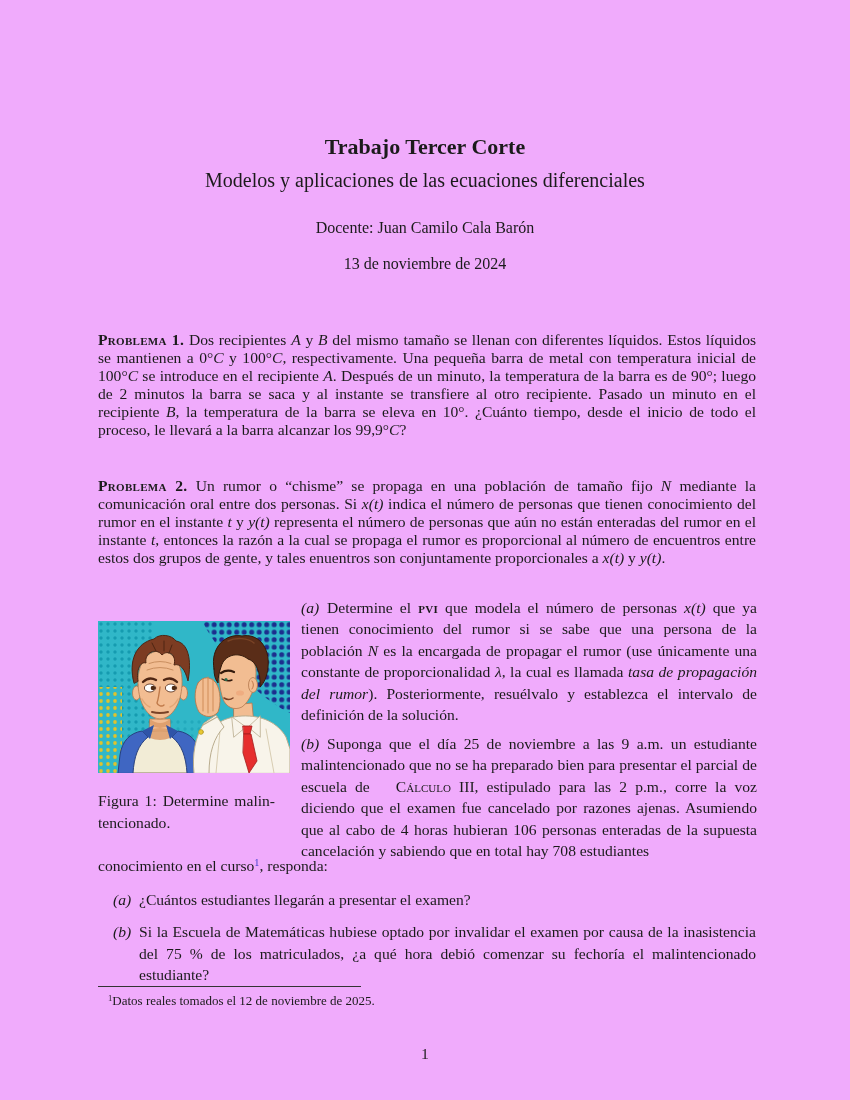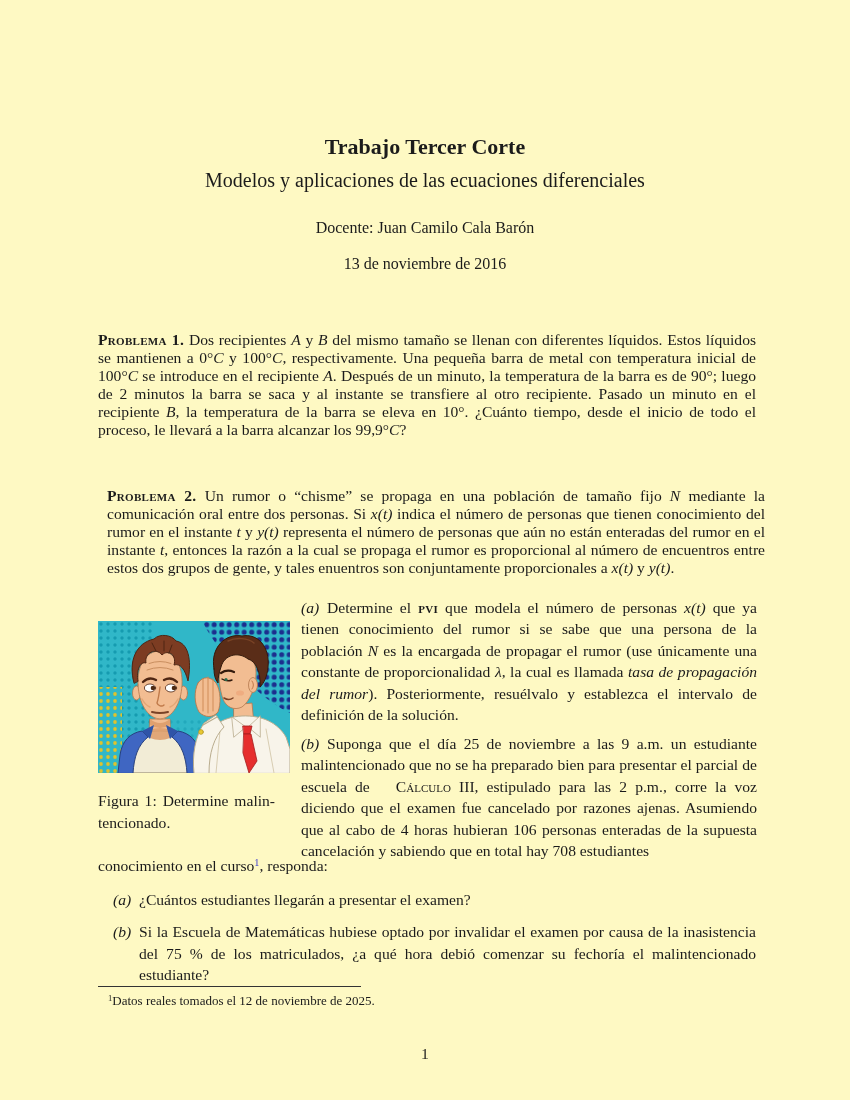--- a/index.html
+++ b/index.html
@@ -1,33 +1,33 @@
 <!DOCTYPE html>
 <html lang="es" style="--fnlink: #3c3ccd; --ink: #1b1b1b;"><head>
 <meta charset="utf-8">
 <style>
   :root { --fnlink:#3c3ccd; --ink:#1b1b1b; }
   * { box-sizing:border-box; }
   html,body { margin:0; padding:0; background:#ffffff; }
   .page {
-    position:relative; width:850px; height:1100px; background:#fef9c3;
+    position:relative; width:850px; height:1100px; background:#f0abfc;
     font-family:"Liberation Serif","DejaVu Serif",serif; color:var(--ink);
     overflow:hidden;
   }
   .center { position:absolute; left:0; width:850px; text-align:center; }
   .doc-title    { top:134px; font-size:22px; font-weight:700; }
   .doc-subtitle { top:169px; font-size:20px; font-weight:400; }
   .doc-author   { top:219px; font-size:16px; }
   .doc-date     { top:255px; font-size:16px; }
   .para {
     position:absolute; left:98px; width:658px;
     font-size:15.6px; line-height:18px; text-align:justify; hyphens:auto;
   }
   .p1 { top:331px; }
-  .p2 { top:487px;margin-left:9px; }
+  .p2 { top:477px; }
   .colitem {
     position:absolute; left:301px; width:456px;
     font-size:15.6px; line-height:21.4px; text-align:justify; hyphens:auto;
   }
   .item-a { top:597px; }
   .item-b { top:733px; }
   .figwrap { position:absolute; left:98px; top:621px; width:192px; height:152px; }
   .figcaption {
     position:absolute; left:98px; top:790px; width:202px;
     font-size:15.6px; line-height:22px; word-spacing:2px;
@@ -48,21 +48,21 @@
   .seg-fnref { color:var(--fnlink); }
 </style>
 </head>
 <body>
 
 <div class="page">
 
   <div class="center doc-title">Trabajo Tercer Corte</div>
   <div class="center doc-subtitle">Modelos y aplicaciones de las ecuaciones diferenciales</div>
   <div class="center doc-author">Docente: Juan Camilo Cala Barón</div>
-  <div class="center doc-date">13 de noviembre de 2016</div>
+  <div class="center doc-date">13 de noviembre de 2024</div>
 
   <div class="para p1"><span class="seg-bsc">Problema 1.</span><span> Dos recipientes </span><span class="seg-i">A</span><span> y </span><span class="seg-i">B</span><span> del mismo tamaño se llenan con diferentes líquidos. Estos líquidos se mantienen a 0°</span><span class="seg-i">C</span><span> y 100°</span><span class="seg-i">C</span><span>, respectivamente. Una pequeña barra de metal con temperatura inicial de 100°</span><span class="seg-i">C</span><span> se introduce en el recipiente </span><span class="seg-i">A</span><span>. Después de un minuto, la temperatura de la barra es de 90°; luego de 2 minutos la barra se saca y al instante se transfiere al otro recipiente. Pasado un minuto en el recipiente </span><span class="seg-i">B</span><span>, la temperatura de la barra se eleva en 10°. ¿Cuánto tiempo, desde el inicio de todo el proceso, le llevará a la barra alcanzar los 99,9°</span><span class="seg-i">C</span><span>?</span></div>
 
   <div class="para p2"><span class="seg-bsc">Problema 2.</span><span> Un rumor o “chisme” se propaga en una población de tamaño fijo </span><span class="seg-i">N</span><span> mediante la comunicación oral entre dos personas. Si </span><span class="seg-i">x(t)</span><span> indica el número de personas que tienen conocimiento del rumor en el instante </span><span class="seg-i">t</span><span> y </span><span class="seg-i">y(t)</span><span> representa el número de personas que aún no están enteradas del rumor en el instante </span><span class="seg-i">t</span><span>, entonces la razón a la cual se propaga el rumor es proporcional al número de encuentros entre estos dos grupos de gente, y tales enuentros son conjuntamente proporcionales a </span><span class="seg-i">x(t)</span><span> y </span><span class="seg-i">y(t)</span><span>.</span></div>
 
   <div class="figwrap">
     <svg width="192" height="152" viewBox="0 0 192 152" stroke-linecap="round" stroke-linejoin="round">
       <defs>
         <pattern id="dotsTeal" width="7" height="7" patternUnits="userSpaceOnUse">
           <circle cx="3" cy="3" r="1.7" fill="#159bb0"></circle>

